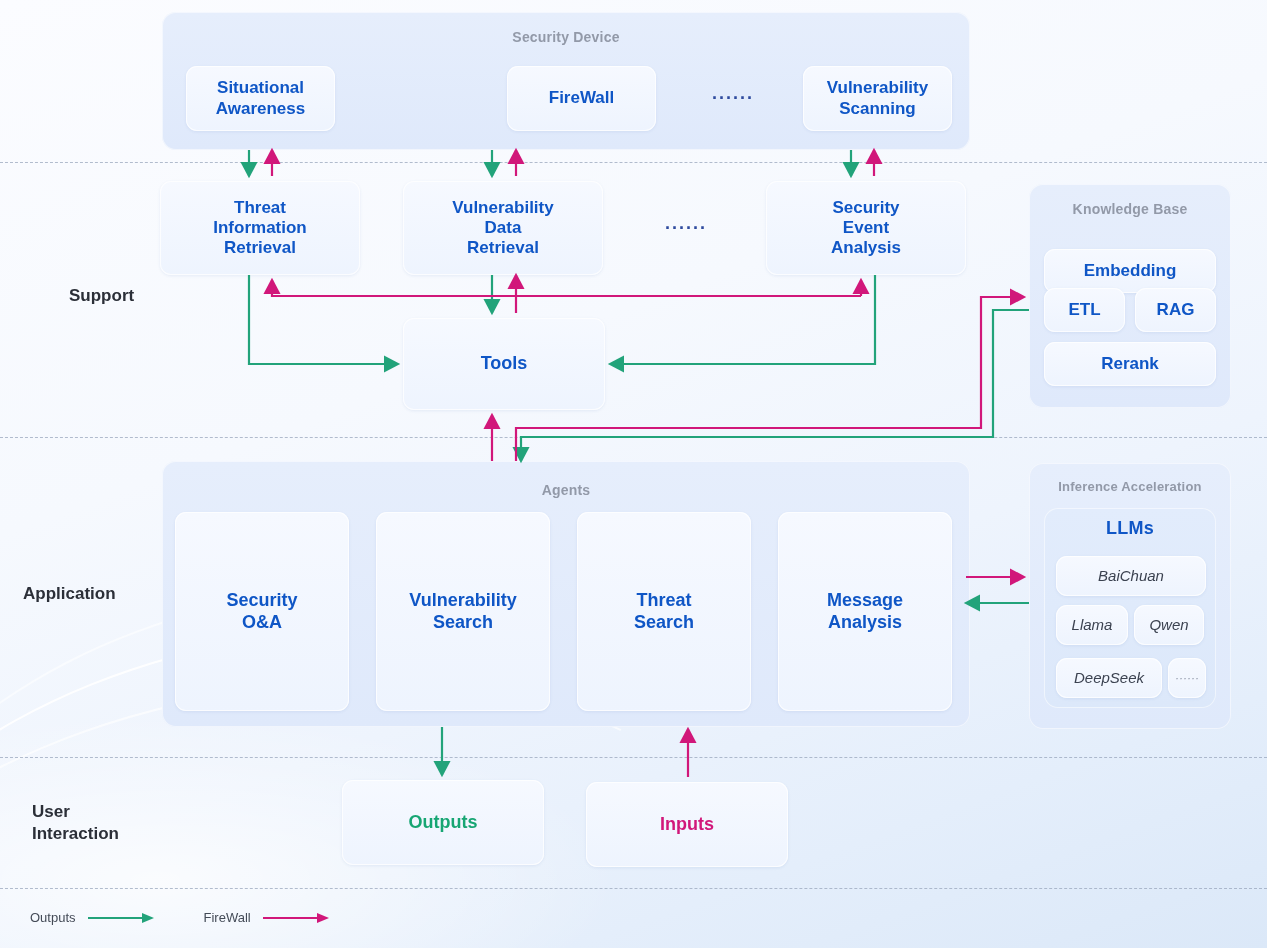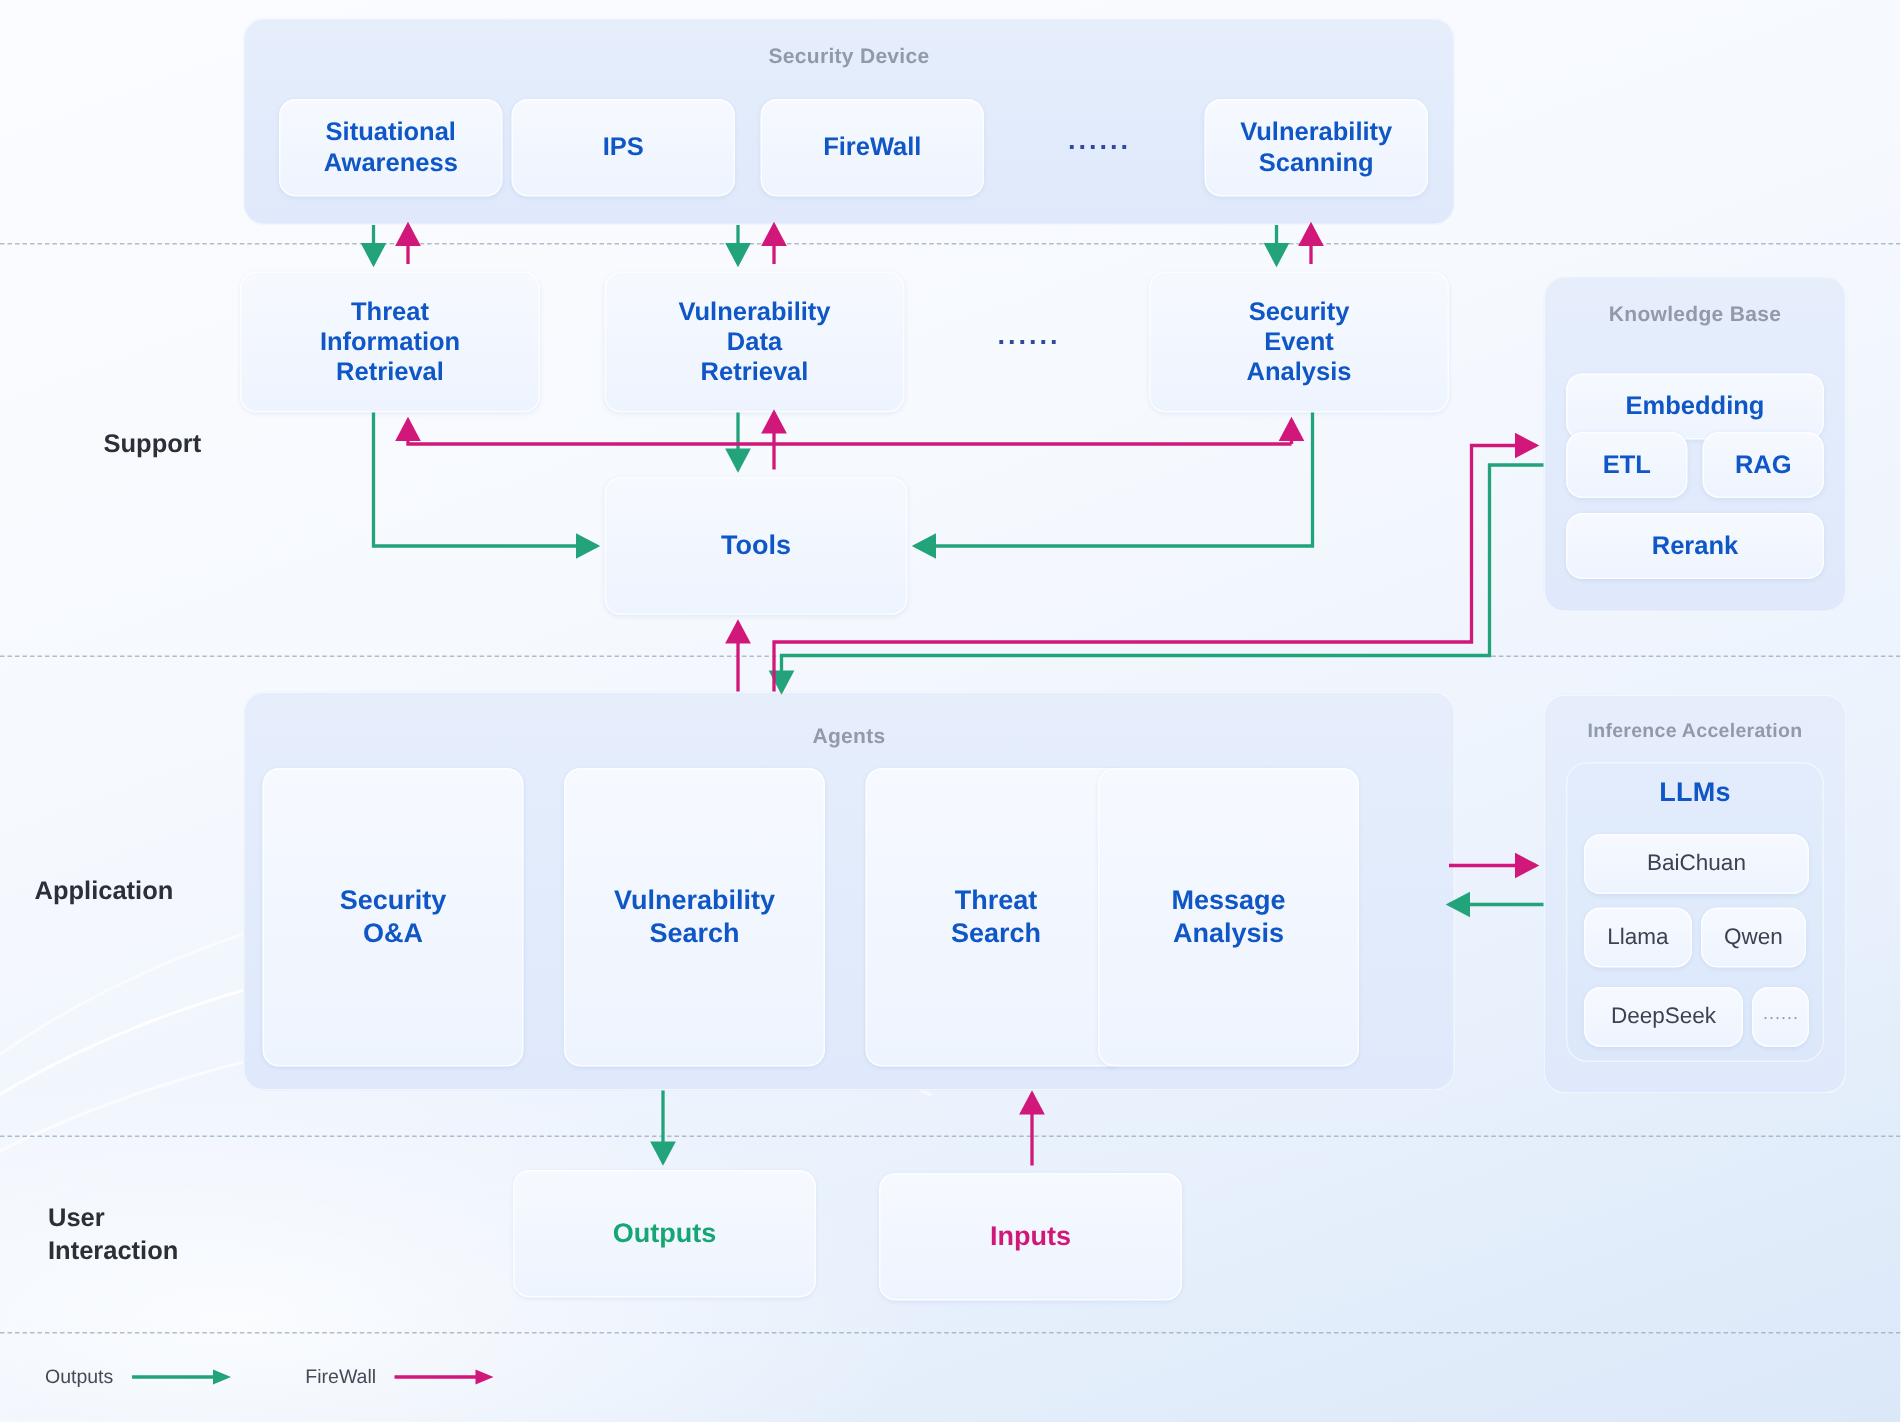--- a/index.html
+++ b/index.html
@@ -52,21 +52,21 @@
   
   .node {
     position: absolute;
     background: linear-gradient(180deg, #f6f9ff 0%, #eef4fe 100%);
     border-radius: 11px;
     box-shadow: 0 1px 3px rgba(70,110,180,0.10), inset 0 0 0 1px rgba(255,255,255,0.75);
     display: flex; align-items: center; justify-content: center; text-align: center;
     color: #0f56c6; font-weight: bold; line-height: 1.18;
     white-space: pre-line;
   }
-  .node.plain { color: #3b4250; font-weight: normal; }
+  .node.plain { color: #3b4250; font-weight: normal; font-style: italic; }
   .node.sm { font-size: 15px; }
   .node.md { font-size: 17px; }
   .node.lg { font-size: 18px; }
 
   .dots {
     position: absolute; display: flex; align-items: center; justify-content: center;
     color: #2e4a9e; font-size: 18px; letter-spacing: 1px; font-weight: bold;
   }
 
   
@@ -95,21 +95,20 @@
   <div class="row-label" style="left:32px; top:285px;margin-left:37px;">Support</div>
   <div class="row-label" style="left:23px; top:583px;">Application</div>
   <div class="row-label" style="left:32px; top:801px;">User
 Interaction</div>
 
   <div class="group" style="left:162px; top:12px; width:808px; height:138px;"></div>
   <div class="group-title" style="left:162px; top:29px; width:808px;">Security Device</div>
 
   <div class="node md" style="left:186px; top:66px; width:149px; height:65px;">Situational
 Awareness</div>
-  <div class="node md" style="left:341px; top:66px; width:149px; height:65px;">IPS</div>
   <div class="node md" style="left:507px; top:66px; width:149px; height:65px;">FireWall</div>
   <div class="dots" style="left:673px; top:66px; width:120px; height:65px;">······</div>
   <div class="node md" style="left:803px; top:66px; width:149px; height:65px;">Vulnerability
 Scanning</div>
 
   <div class="node md" style="left:160px; top:181px; width:200px; height:94px;">Threat
 Information
 Retrieval</div>
   <div class="node md" style="left:403px; top:181px; width:200px; height:94px;">Vulnerability
 Data
@@ -130,21 +129,21 @@
 
   <div class="group" style="left:162px; top:461px; width:808px; height:266px;"></div>
   <div class="group-title" style="left:162px; top:482px; width:808px;">Agents</div>
 
   <div class="node lg" style="left:175px; top:512px; width:174px; height:199px;">Security
 O&amp;A</div>
   <div class="node lg" style="left:376px; top:512px; width:174px; height:199px;">Vulnerability
 Search</div>
   <div class="node lg" style="left:577px; top:512px; width:174px; height:199px;">Threat
 Search</div>
-  <div class="node lg" style="left:732px; top:512px; width:174px; height:199px;">Message
+  <div class="node lg" style="left:778px; top:512px; width:174px; height:199px;">Message
 Analysis</div>
 
   <div class="group" style="left:1029px; top:463px; width:202px; height:266px;"></div>
   <div class="group-title" style="left:1029px; top:479px; width:202px; font-size:13px;">Inference Acceleration</div>
   <div class="group" style="left:1044px; top:508px; width:172px; height:200px; background:linear-gradient(180deg,#e2ecfc 0%,#dce8fa 100%);"></div>
   <div class="group-title" style="left:1044px; top:518px; width:172px; color:#0f56c6; font-size:18px;">LLMs</div>
 
   <div class="node sm plain" style="left:1056px; top:556px; width:150px; height:40px;">BaiChuan</div>
   <div class="node sm plain" style="left:1056px; top:605px; width:72px; height:40px;text-align:center;">Llama</div>
   <div class="node sm plain" style="left:1134px; top:605px; width:70px; height:40px;">Qwen</div>

